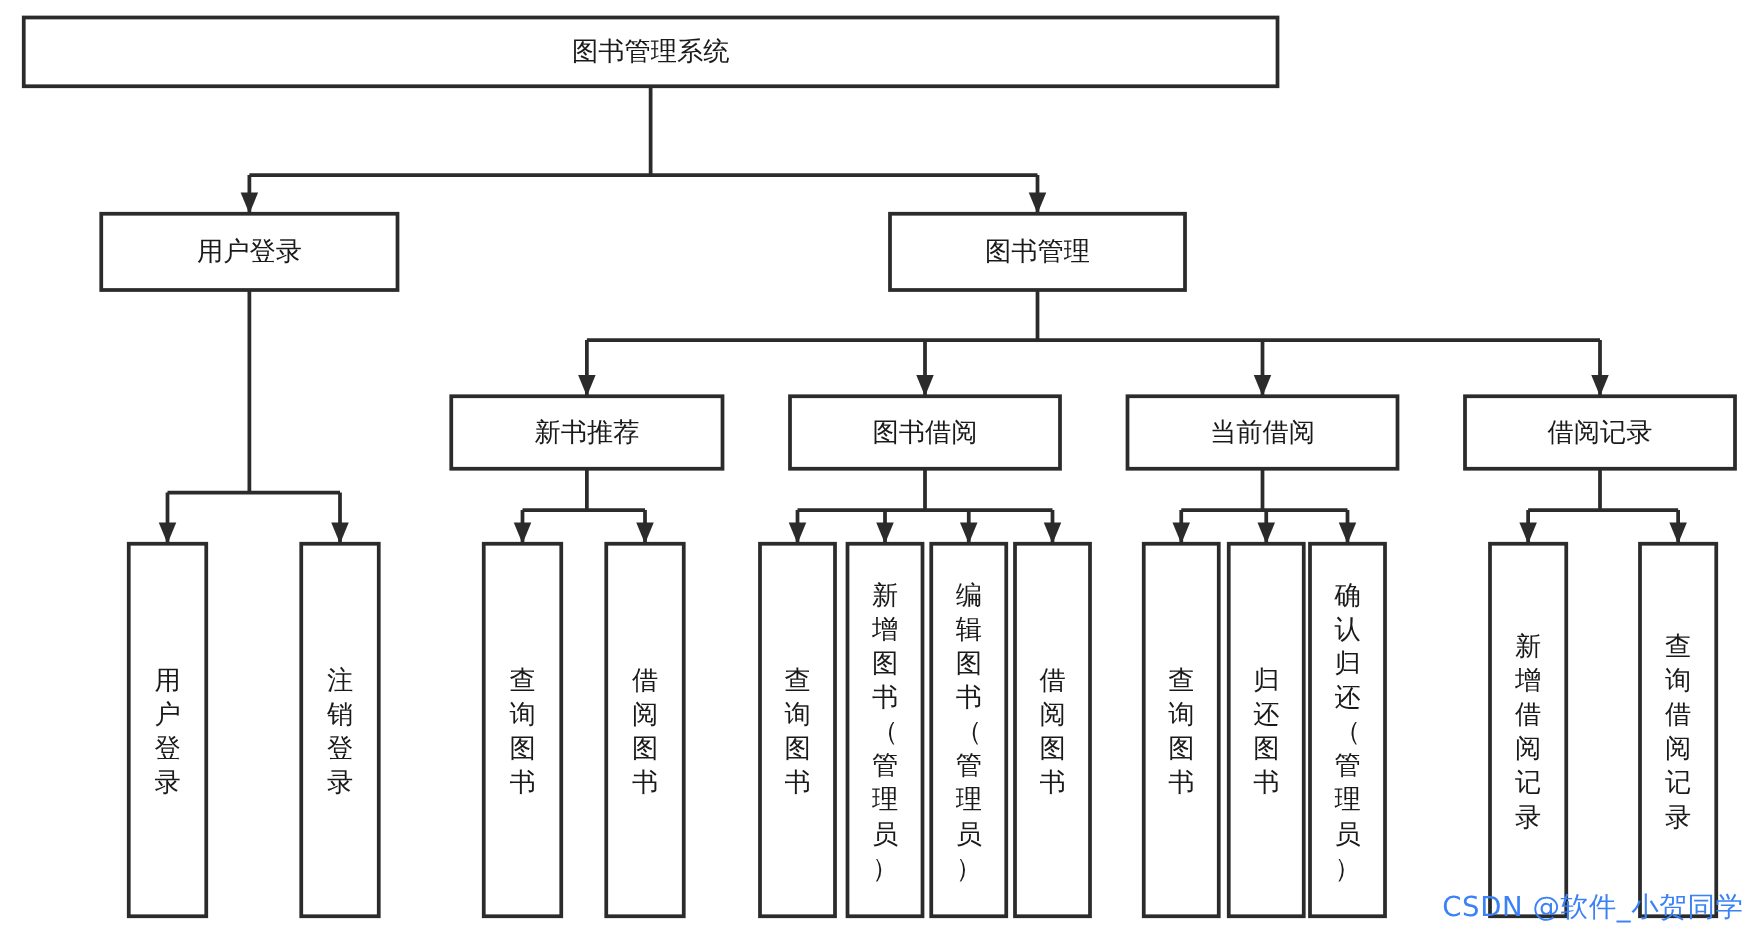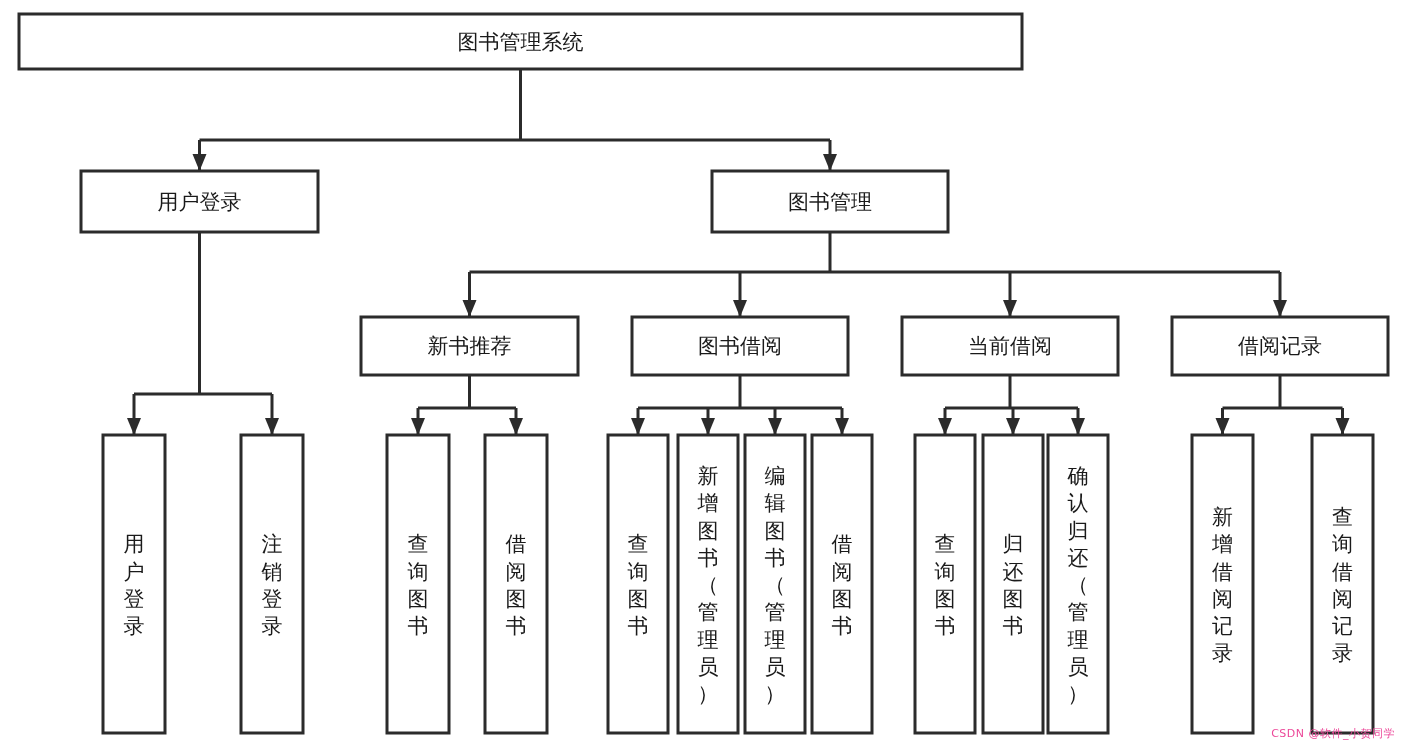--- a/index.html
+++ b/index.html
@@ -52,22 +52,22 @@
   }
   .arrow-head {
     fill: #2b2b2b;
     stroke: none;
   }
   .watermark {
     position: absolute;
     right: 10px;
     bottom: 6px;
     font-family: "DejaVu Sans", "Liberation Sans", sans-serif;
-    font-size: 11px;
-    color: #ec4899;
+    font-size: 22px;
+    color: #3b82f6;
     white-space: nowrap;
     letter-spacing: 0.5px;
   }
 </style>
 </head>
 <body>
 
 <div id="diagram-root">
 
   <svg class="flow" viewBox="0 0 1405 747" xmlns="http://www.w3.org/2000/svg">

